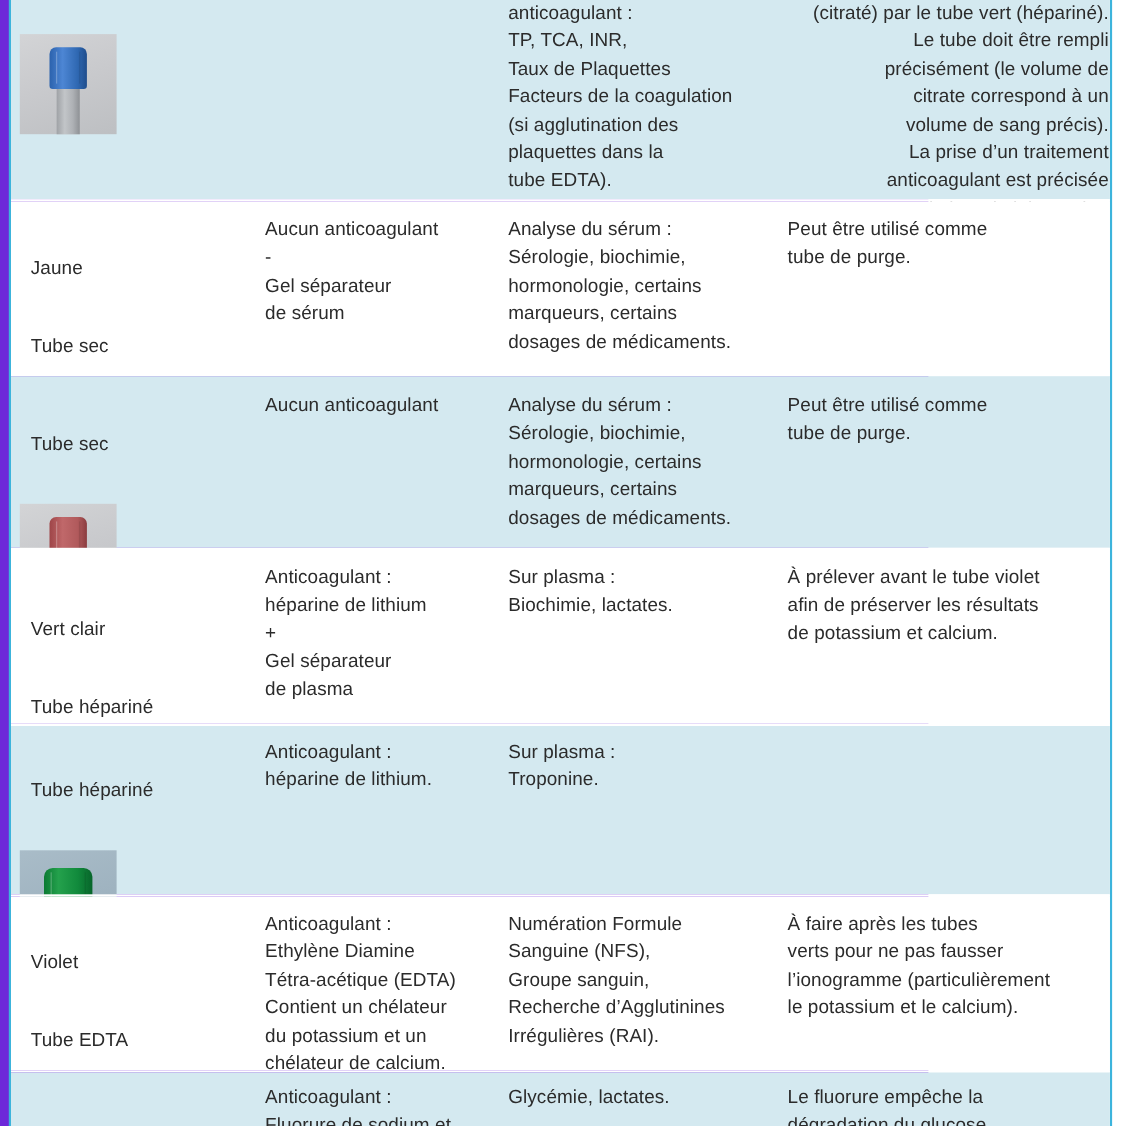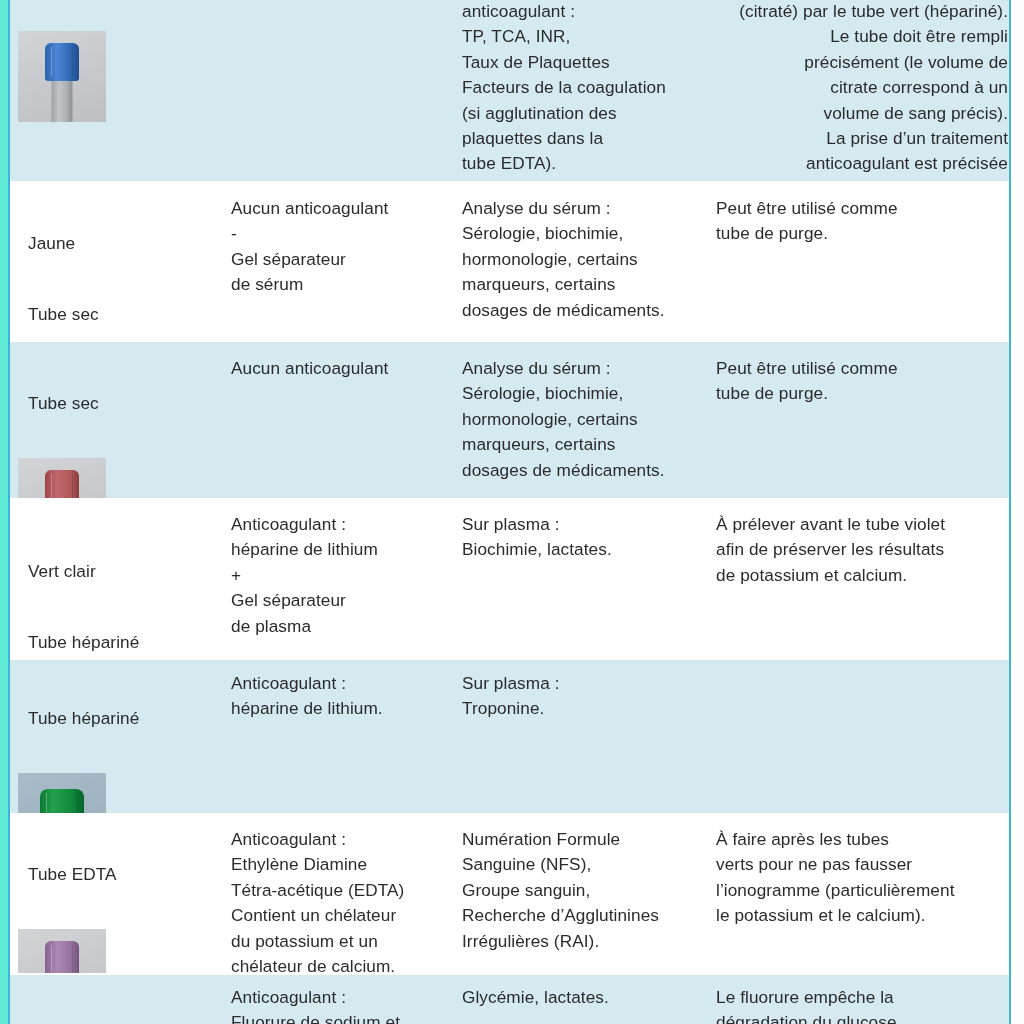--- a/index.html
+++ b/index.html
@@ -11,21 +11,21 @@
     width: 1024px;
     height: 1024px;
     overflow: hidden;
     font-family: "Liberation Sans", sans-serif;
   }
 
   #table-wrap {
     position: relative;
     width: 844px;
     height: 1024px;
-    background: #5eead4;
+    background: #6d28d9;
     box-sizing: border-box;
   }
 
   
   .frame-left {
     position: absolute;
     left: 8px; top: 0; bottom: 0;
     width: 2px;
     background: #3cb4dc;
   }
@@ -56,21 +56,21 @@
 
   .cell {
     position: absolute;
     font-size: 17.2px;
     line-height: 25.4px;
     color: #2b2b2b;
     letter-spacing: 0.005em;
     white-space: pre-line;
   }
   .c1 { left: 8px;   width: 215px; }
-  .c2 { left: 221px; width: 215px; }
+  .c2 { left: 231px; width: 215px; }
   .c3 { left: 452px; width: 248px; }
   .c4 { left: 706px; width: 292px; }
 
   .tube-name { margin: 10px; }
 
   
   .tube-photo {
     position: relative;
     width: 88px;
     height: 91px;
@@ -251,20 +251,21 @@
     <div class="cell c2" style="top:11px;">Anticoagulant :
 héparine de lithium.</div>
     <div class="cell c3" style="top:11px;">Sur plasma :
 Troponine.</div>
     <div class="cell c4" style="top:11px;"></div>
   </div>
   <div class="sep" style="top:813px;"></div>
 
   <div class="row plain" style="top:815px; height:158px;">
     <div class="cell c1" style="top:12px;">
+      <div class="tube-name">Violet</div>
       <div class="tube-name">Tube EDTA</div>
       <div class="tube-photo bg-grey">
         <div class="body"></div>
         <div class="cap purple"></div>
       </div>
     </div>
     <div class="cell c2" style="top:12px;">Anticoagulant :
 Ethylène Diamine
 Tétra-acétique (EDTA)
 Contient un chélateur

